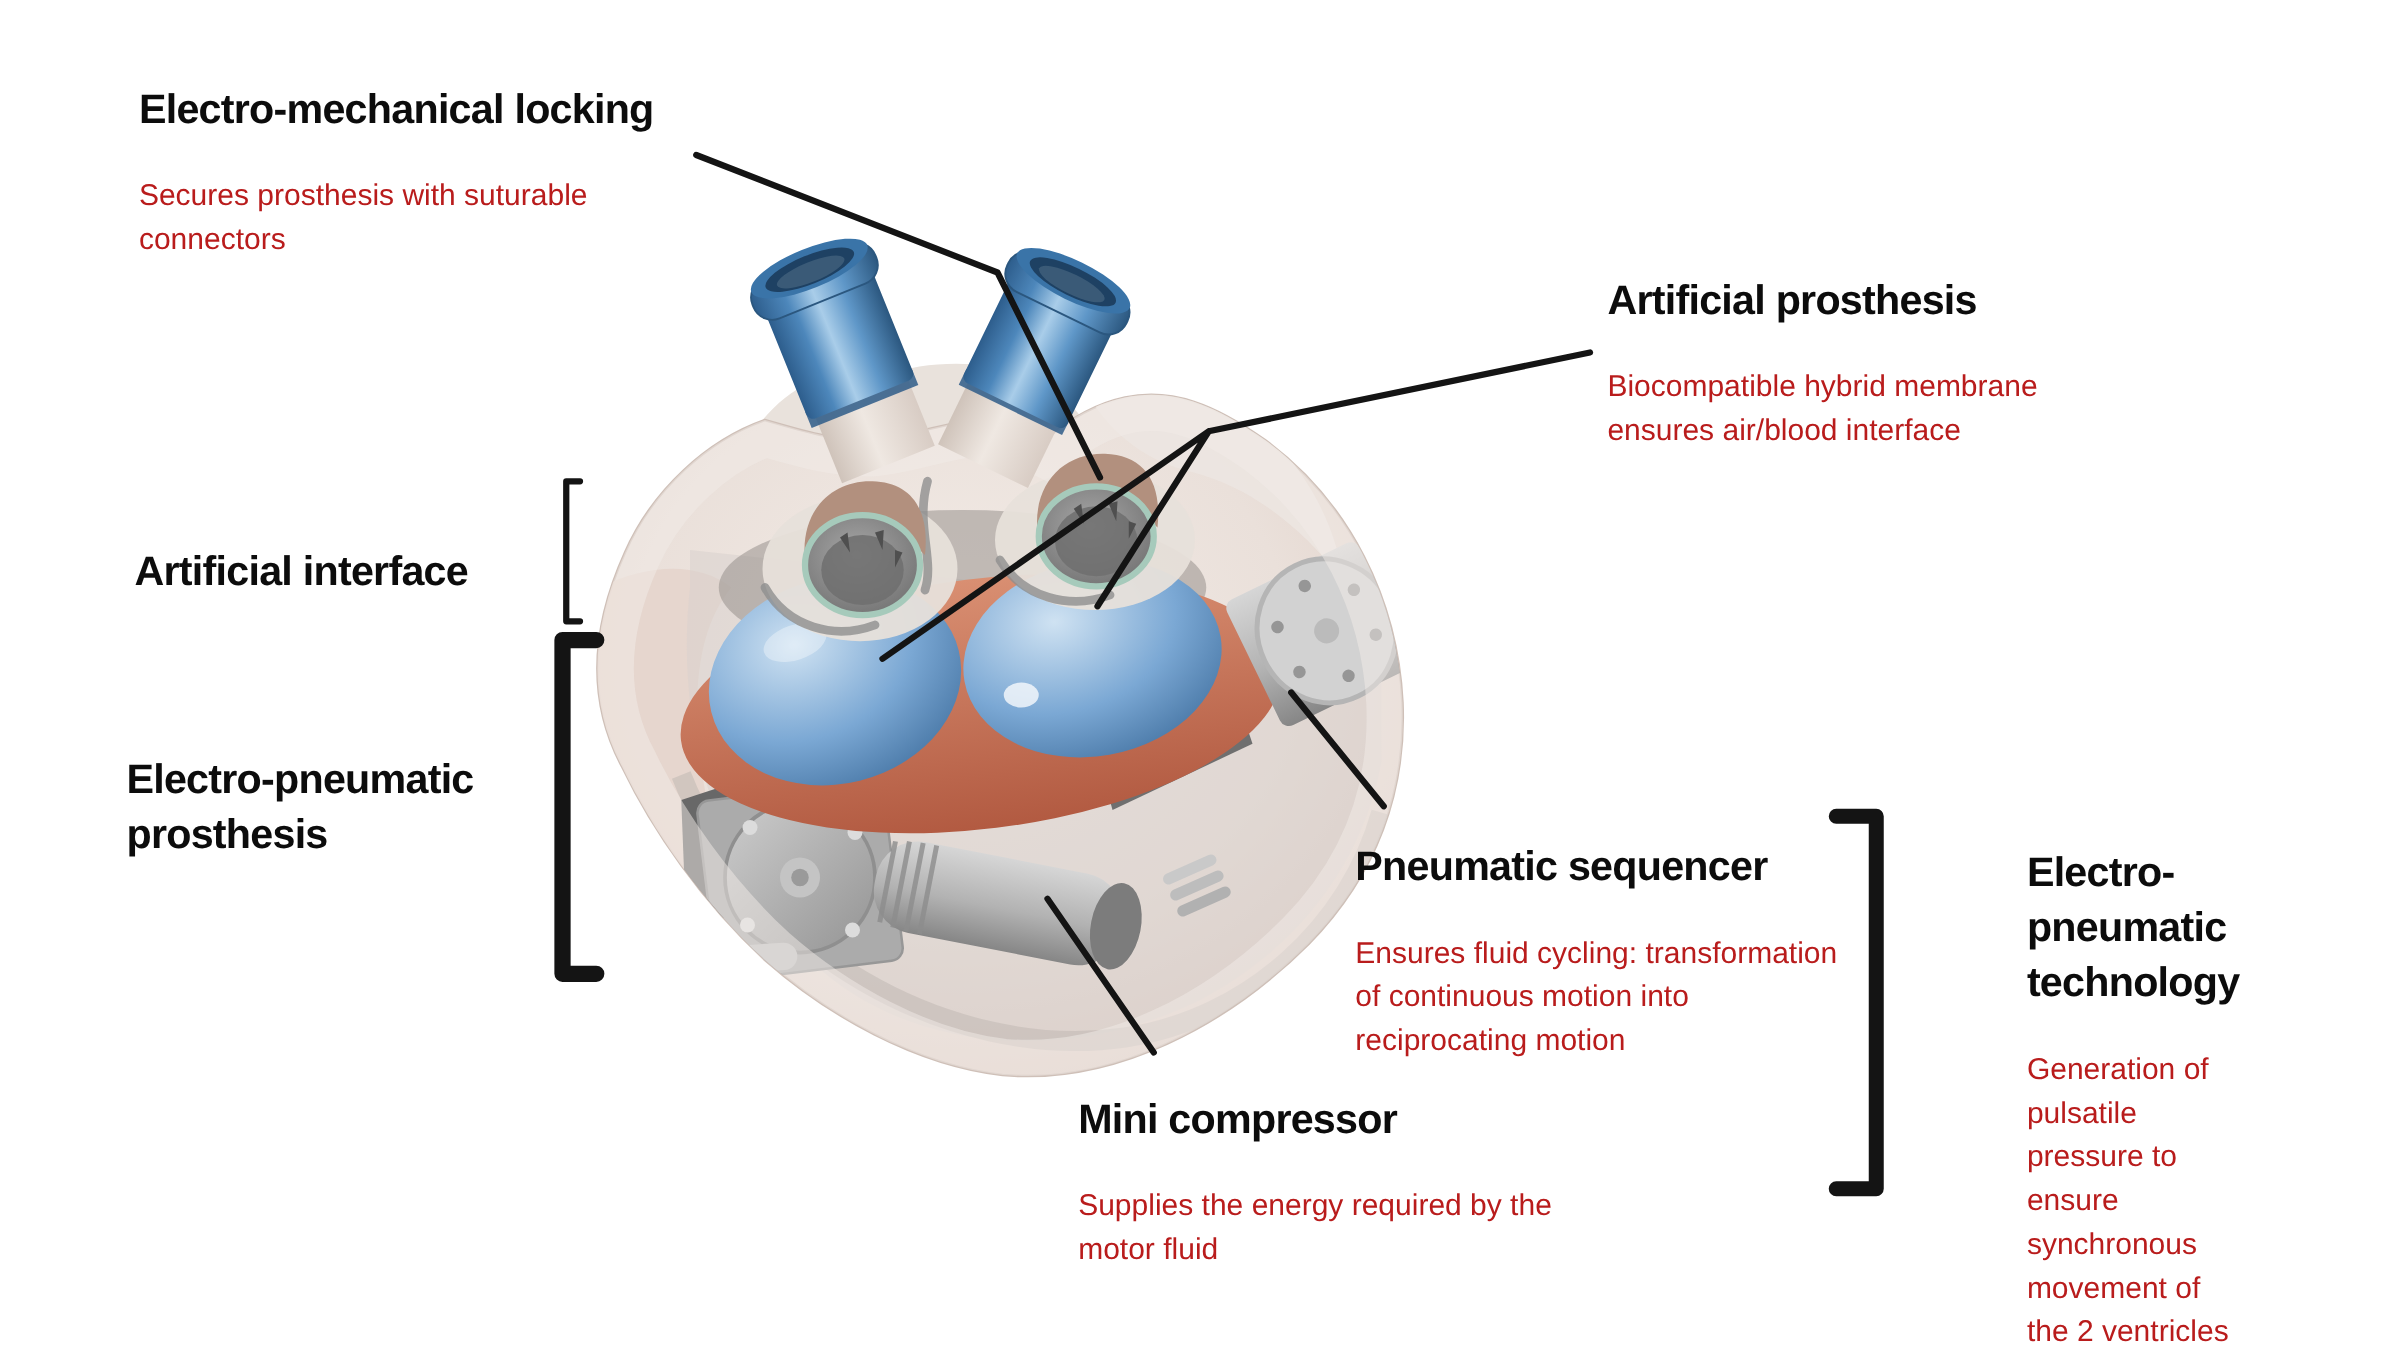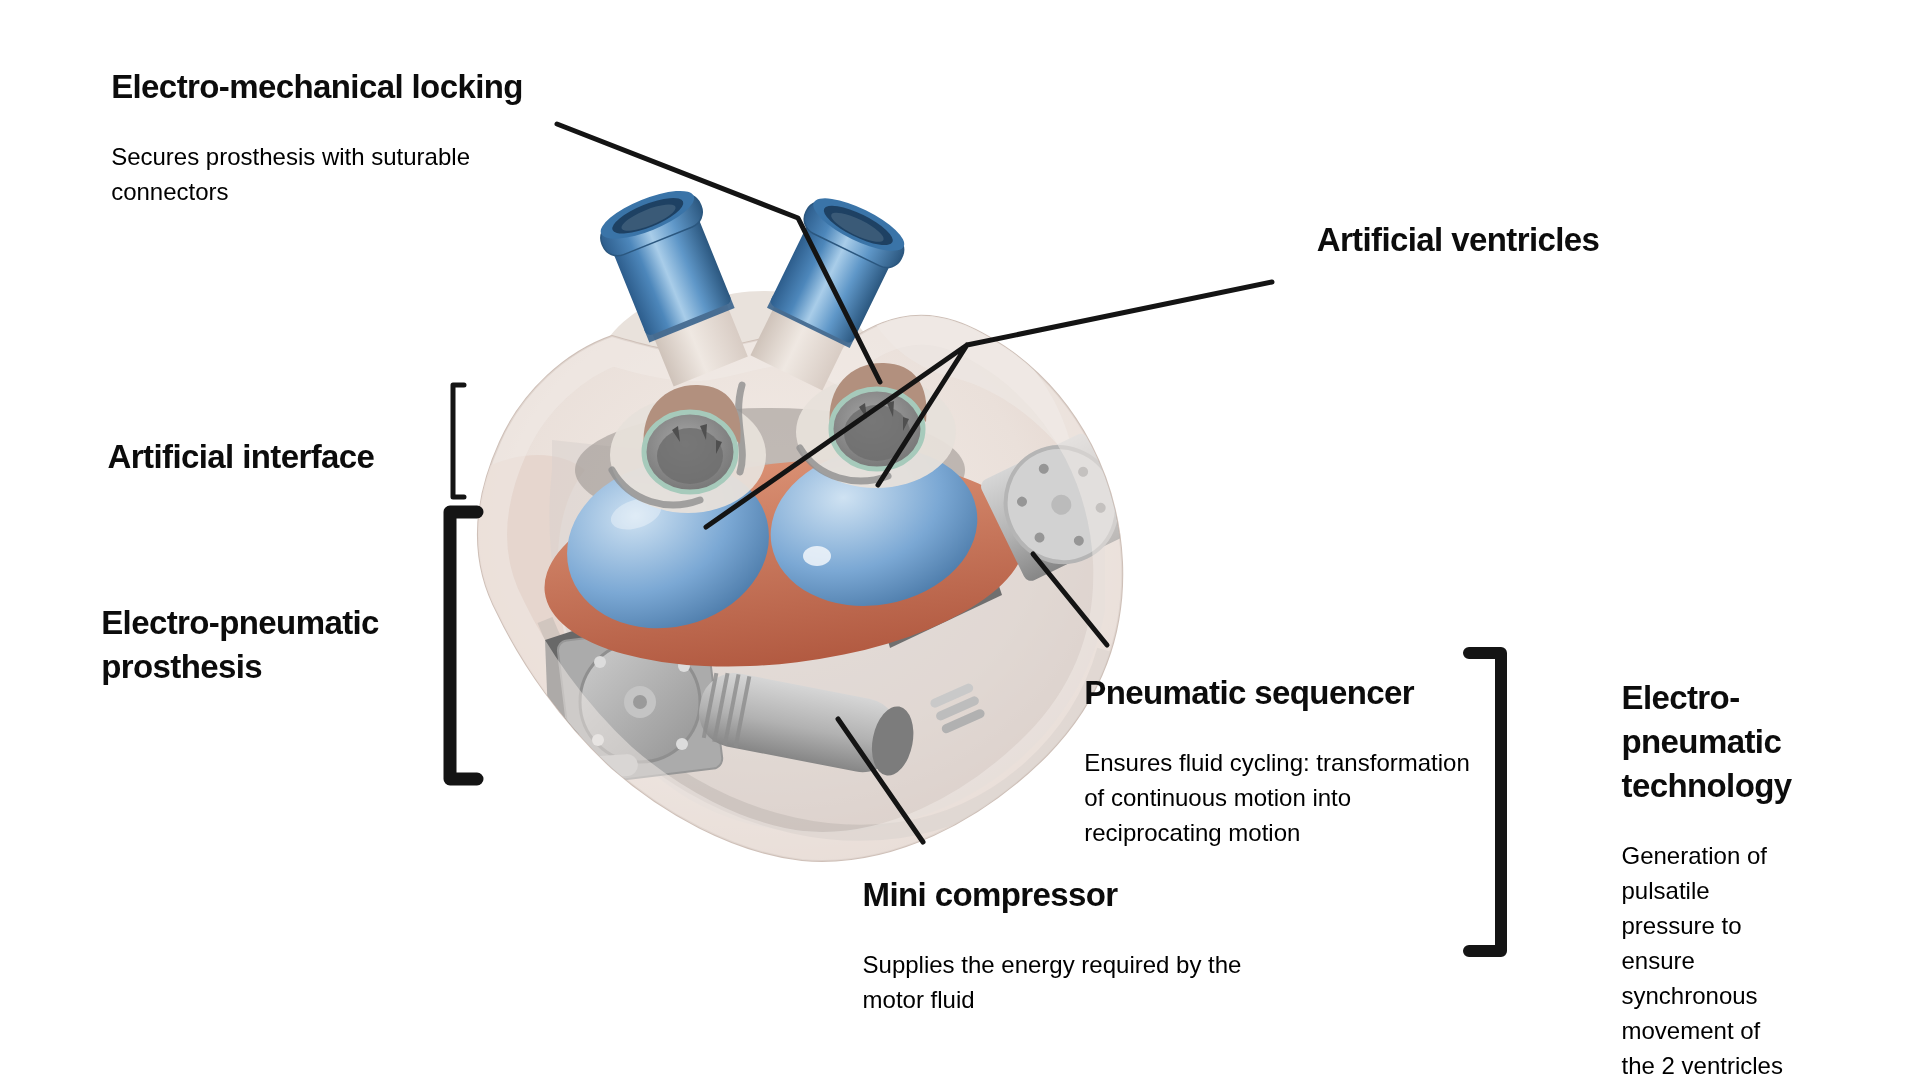--- a/index.html
+++ b/index.html
@@ -22,21 +22,21 @@
     font-size:33px;
     line-height:44px;
     letter-spacing:-0.6px;
     color:#0c0c0c;
   }
   .label .dsc{
     margin:12px 0 0 0;
     font-weight:400;
     font-size:24px;
     line-height:35px;
-    color:#000000;
+    color:#b91c1c;
   }
 </style>
 </head>
 <body>
 
 <div class="stage">
 
   <svg class="layer" viewBox="0 0 1920 1080" aria-hidden="true">
     <defs>
       <radialGradient id="shellGrad" cx="45%" cy="38%" r="75%">
@@ -216,21 +216,23 @@
     </g>
   </svg>
 
   <div class="label" style="left:317px; top:47px;">
     <h2 class="ttl">Electro-mechanical locking</h2>
     <p class="dsc">Secures prosthesis with suturable
 connectors</p>
   </div>
 
   <div class="label" style="left:1458px; top:200px;">
-    <h2 class="ttl">Artificial ventricles</h2>
+    <h2 class="ttl">Artificial prosthesis</h2>
+    <p class="dsc">Biocompatible hybrid membrane
+ensures air/blood interface</p>
   </div>
 
   <div class="label" style="left:241px; top:417px;">
     <h2 class="ttl">Artificial interface</h2>
   </div>
 
   <div class="label" style="left:240px; top:583px;">
     <h2 class="ttl">Electro-pneumatic
 prosthesis</h2>
   </div>

